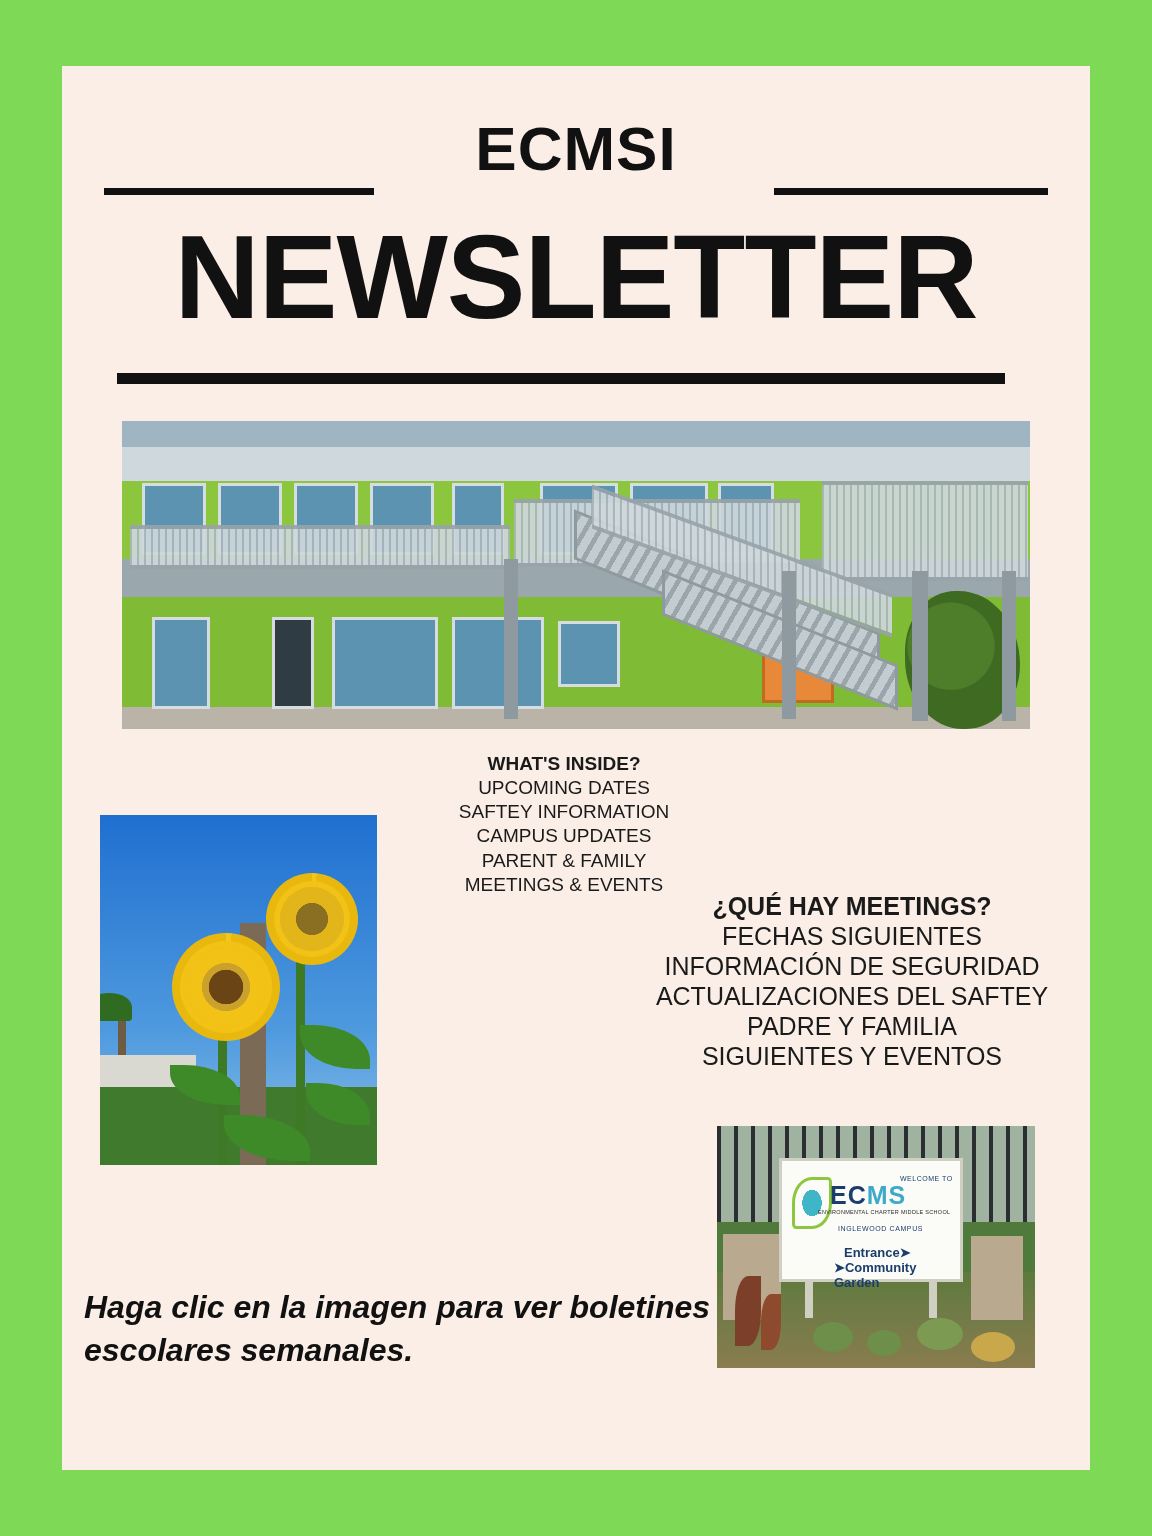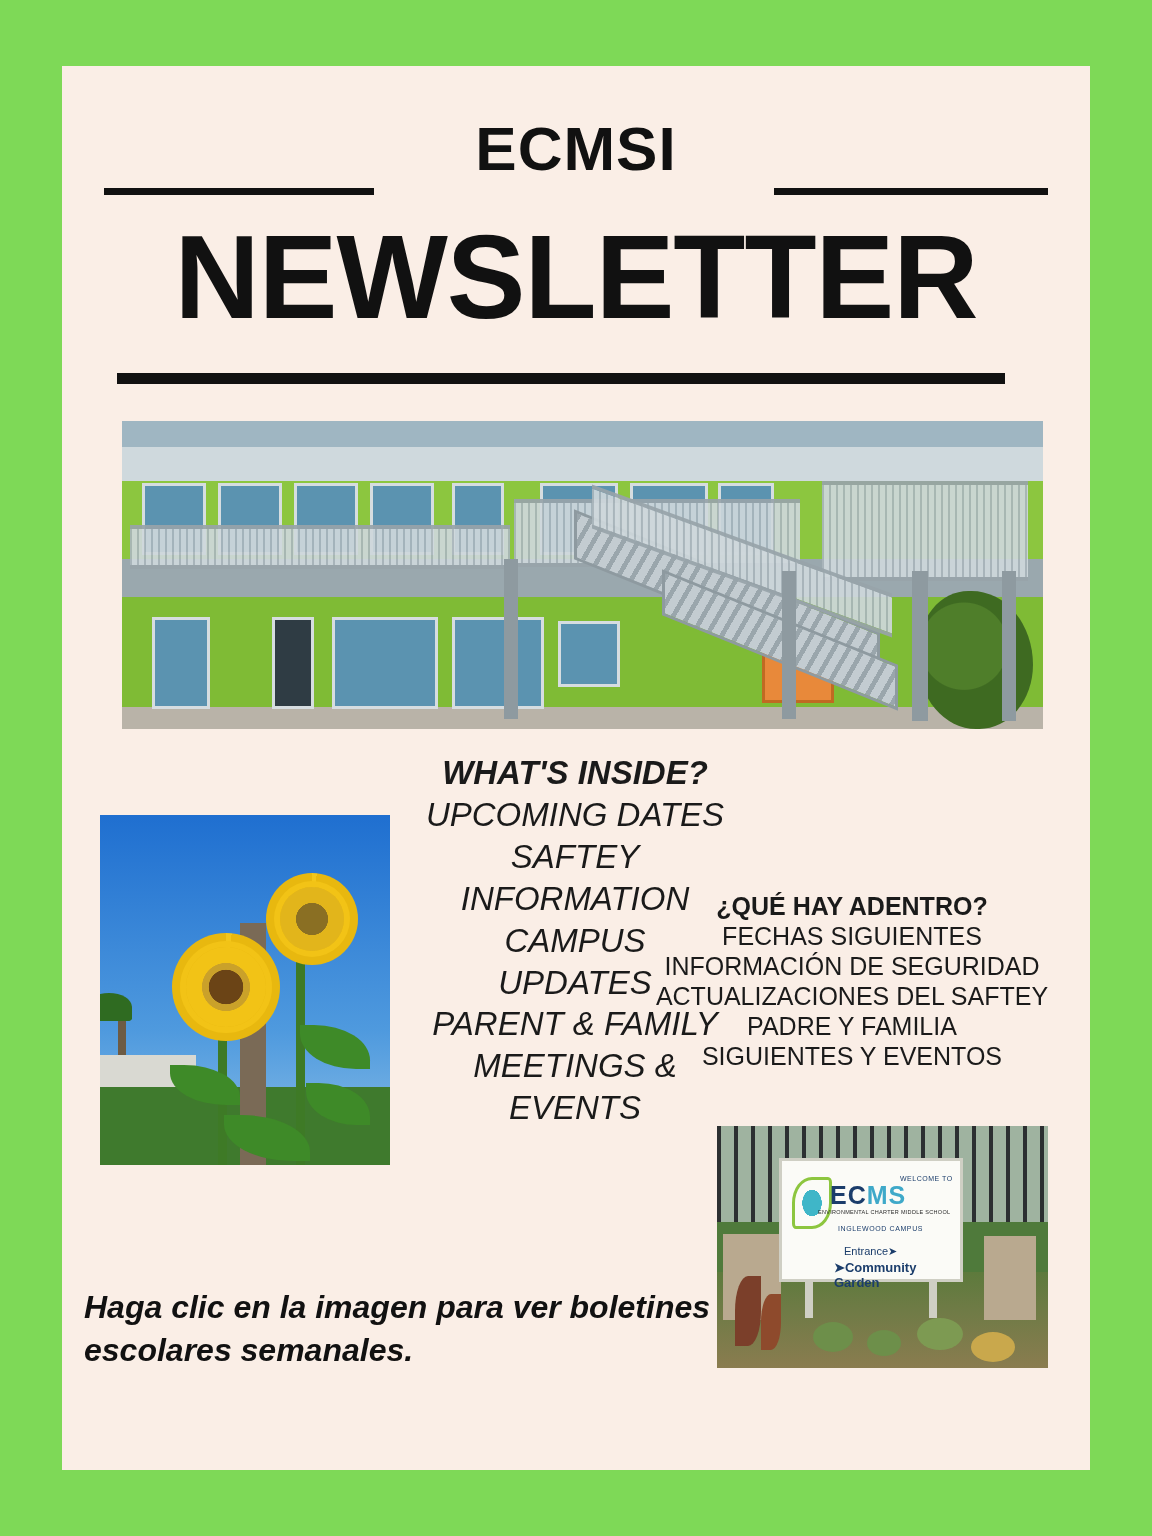--- a/index.html
+++ b/index.html
@@ -63,21 +63,20 @@
     width: 888px;
     height: 11px;
     background: #111111;
   }
 
   
   .photo {
     position: absolute;
     overflow: hidden;
     background: #cccccc;
-    padding-left: 13px;
   }
   .photo-building {
     left: 60px;
     top: 355px;
     width: 908px;
     height: 308px;
   }
   .photo-sunflower {
     left: 38px;
     top: 749px;
@@ -198,34 +197,33 @@
     position:absolute; left:10px; top:16px; width:34px; height:46px;
     background: radial-gradient(ellipse at 50% 50%, #3fb6c8 0 40%, transparent 41%);
     border: 3px solid #8dc63f; border-radius: 50% 10% 50% 10%;
   }
   .sg-txt { position:absolute; font-family:"Liberation Sans", sans-serif; color:#1b3d6b; }
   .sg-ecms { left:48px; top:20px; font-size:25px; font-weight:700; letter-spacing:1px; }
   .sg-ecms .ms { color:#3fa9c9; }
   .sg-welcome { left:118px; top:14px; font-size:7px; letter-spacing:.5px; color:#1b3d6b; }
   .sg-sub { left:36px; top:48px; font-size:5.5px; letter-spacing:.3px; color:#2a2a2a; }
   .sg-campus { left:56px; top:64px; font-size:7px; letter-spacing:.6px; color:#1b3d6b; }
-  .sg-entrance { left:62px; top:84px; font-size:11px; font-weight:400; color:#1b3d6b; }
+  .sg-entrance { left:62px; top:84px; font-size:13px; font-weight:700; color:#1b3d6b; }
   .sg-garden { left:52px; top:99px; font-size:13px; font-weight:700; color:#1b3d6b; }
 
   
   .inside-en {
     position: absolute;
-    left: 363px;
+    left: 352px;
     top: 686px;
     width: 300px;
     text-align: center;
-    font-size: 33px;
+    font-size: 19px;
     line-height: 1.27;
     color: #1a1a1a;
-    font-style: italic;
   }
   .inside-en .hd { font-weight: 700; }
 
   .inside-es {
     position: absolute;
     left: 590px;
     top: 825px;
     width: 400px;
     text-align: center;
     font-size: 25px;
@@ -349,21 +347,21 @@
   <div class="inside-en">
     <div class="hd">WHAT'S INSIDE?</div>
     <div>UPCOMING DATES</div>
     <div>SAFTEY INFORMATION</div>
     <div>CAMPUS UPDATES</div>
     <div>PARENT &amp; FAMILY</div>
     <div>MEETINGS &amp; EVENTS</div>
   </div>
 
   <div class="inside-es">
-    <div class="hd">¿QUÉ HAY ADENTRO?</div>
+    <div class="hd">¿QUÉ HAY MEETINGS?</div>
     <div>FECHAS SIGUIENTES</div>
     <div>INFORMACIÓN DE SEGURIDAD</div>
     <div>ACTUALIZACIONES DEL SAFTEY</div>
     <div>PADRE Y FAMILIA</div>
     <div>SIGUIENTES Y EVENTOS</div>
   </div>
 
   <div class="cta">
     <span class="es">Haga clic en la imagen para ver boletines escolares semanales.</span>
   </div>

